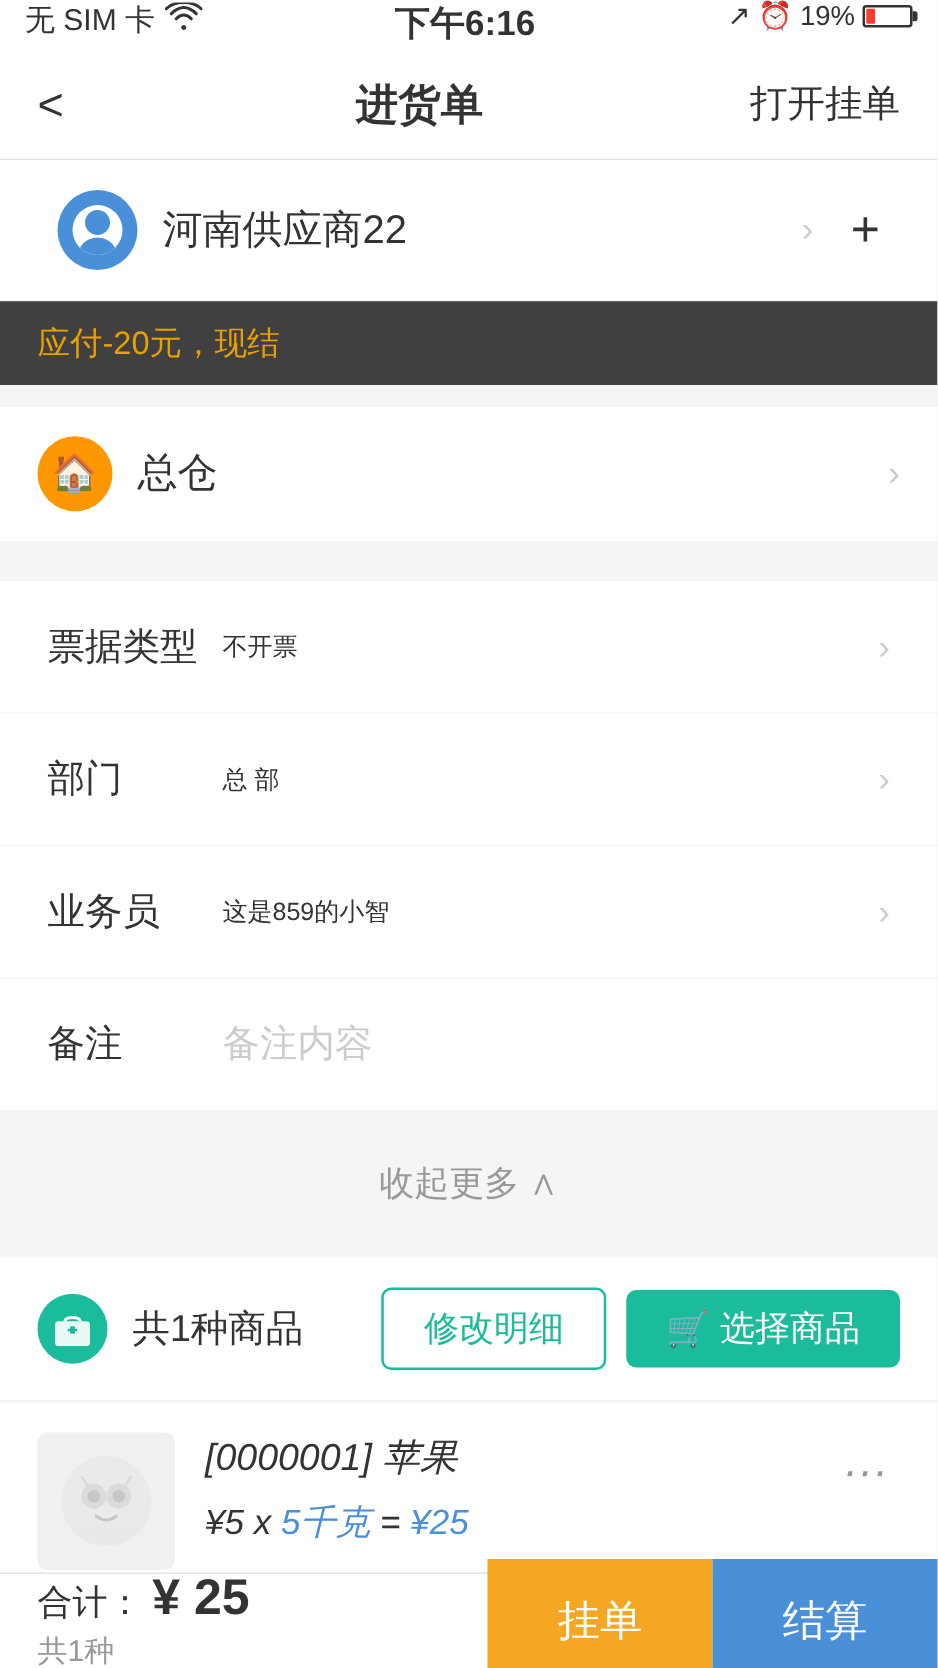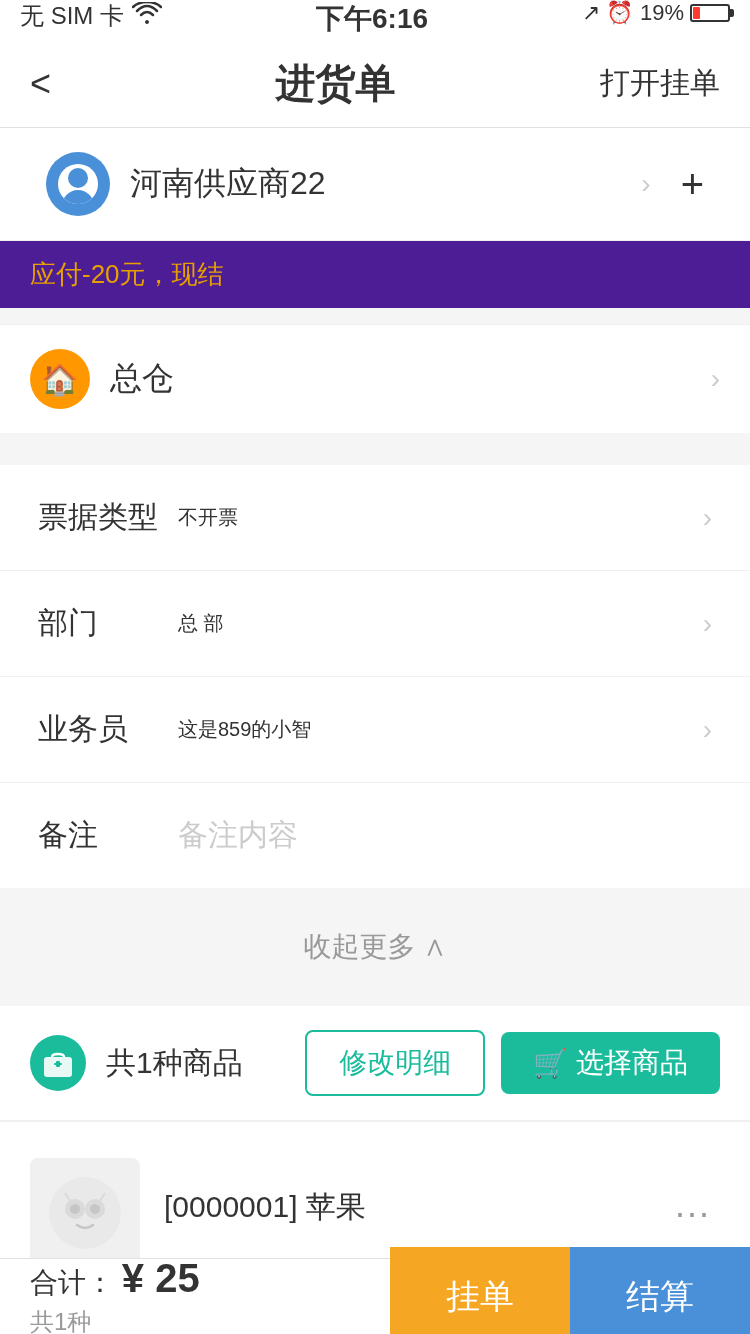--- a/index.html
+++ b/index.html
@@ -67,21 +67,21 @@
     }
     .nav-back {
       font-size: 36px;
       color: #333;
       cursor: pointer;
       padding: 10px 20px 10px 0;
     }
     .nav-title {
       flex: 1;
       text-align: center;
-      font-size: 40px;
+      font-size: 34px;
       font-weight: 600;
       color: #333;
     }
     .nav-action {
       font-size: 30px;
       color: #333;
       cursor: pointer;
     }
 
     
@@ -145,21 +145,21 @@
       margin-right: 30px;
     }
     .add-btn {
       font-size: 40px;
       color: #333;
       line-height: 1;
     }
 
     
     .notice-bar {
-      background: #4c1d95;
+      background: #404040;
       padding: 16px 30px;
       font-size: 26px;
       color: #e8a000;
     }
 
     
     .warehouse-row {
       display: flex;
       align-items: center;
       padding: 24px 30px;
@@ -273,24 +273,24 @@
       cursor: pointer;
       display: flex;
       align-items: center;
       gap: 8px;
       border: none;
     }
 
     
     .product-item {
       display: flex;
-      align-items: center;
-      padding: 36px 30px;
+      padding: 24px 30px;
       background: #fff;
       border-top: 1px solid #f0f0f0;
+      font-style: italic;
     }
     .product-thumb {
       width: 110px;
       height: 110px;
       background: #f0f0f0;
       border-radius: 8px;
       margin-right: 24px;
       display: flex;
       align-items: center;
       justify-content: center;
@@ -489,20 +489,27 @@
           <path d="M32 52 Q40 58 48 52" stroke="#888" stroke-width="2.5" fill="none" stroke-linecap="round"></path>
           <path d="M20 20 L28 32" stroke="#bbb" stroke-width="2"></path>
           <path d="M60 20 L52 32" stroke="#bbb" stroke-width="2"></path>
         </svg>
       </div>
       <div class="product-info">
         <div class="product-name">
           <span>[0000001]</span>
           <span>苹果</span>
         </div>
+        <div class="product-price">
+          <span>¥5</span>
+          <span> x </span>
+          <span class="highlight">5千克</span>
+          <span> = </span>
+          <span class="highlight">¥25</span>
+        </div>
       </div>
       <span class="product-more">···</span>
     </div>
   </div>
 
   <div class="footer-spacer"></div>
 </div>
 
 <div class="footer">
   <div class="footer-total">

